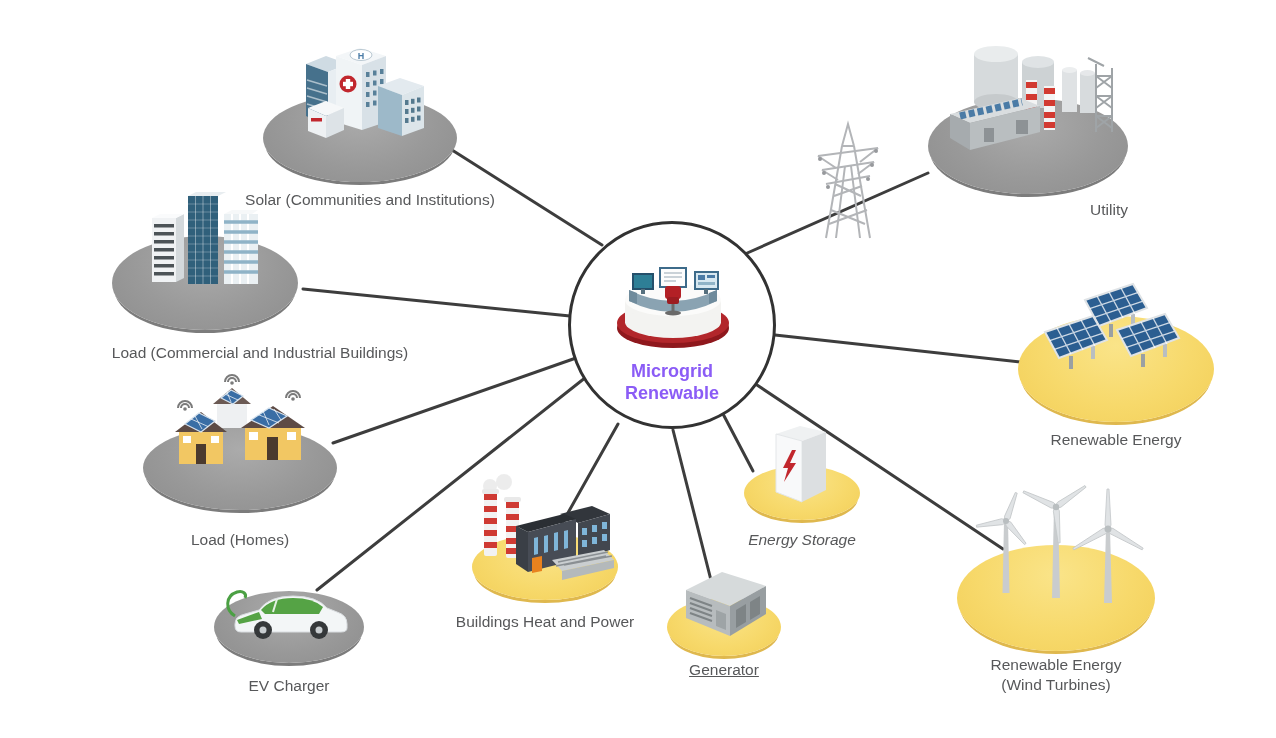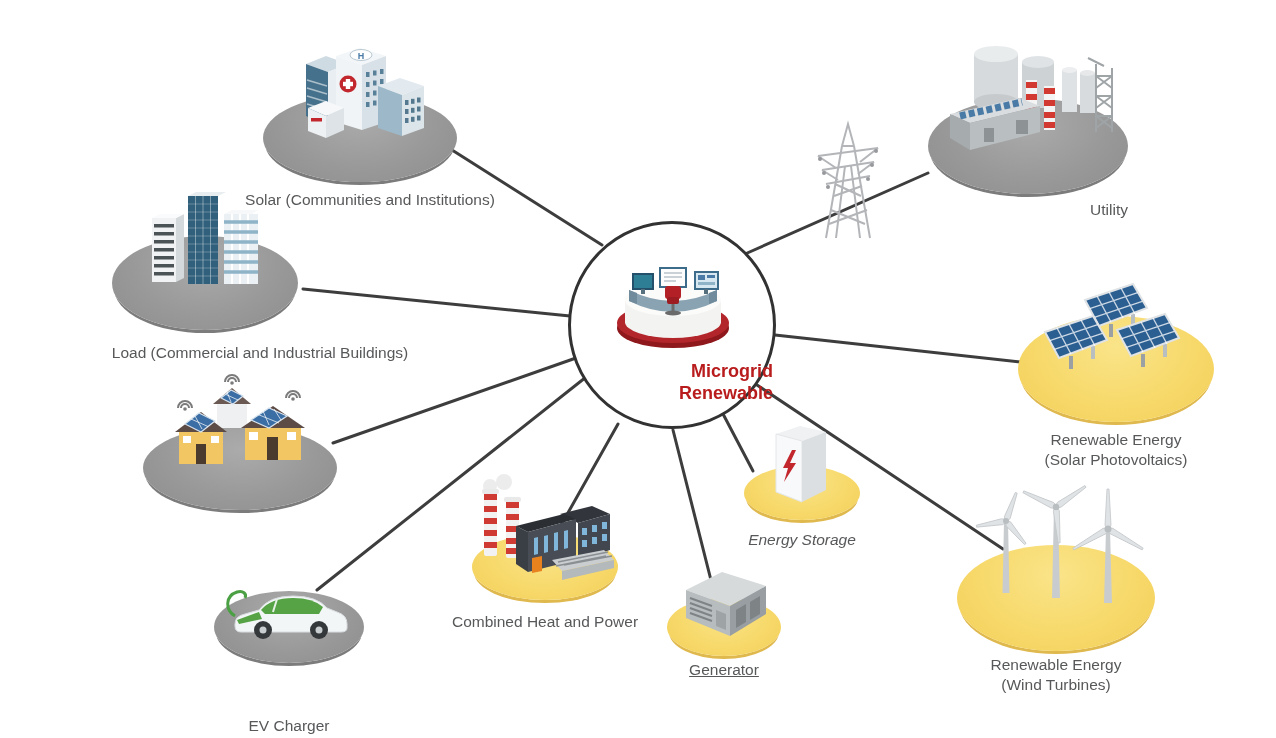--- a/index.html
+++ b/index.html
@@ -12,22 +12,22 @@
   .platform.gray{background:radial-gradient(ellipse at 50% 28%, #ababab 0%, #999999 55%, #8d8d8d 100%);
                  box-shadow:0 5px 0 -2px #7c7c7c;}
   .platform.yellow{background:radial-gradient(ellipse at 50% 28%, #fae489 0%, #f7d96b 55%, #f2ce57 100%);
                    box-shadow:0 5px 0 -2px #dfb84e;}
   .node svg.icon{position:absolute;overflow:visible;}
   .label{position:absolute;text-align:center;font-size:15.5px;color:#57585a;white-space:nowrap;line-height:1.32;}
   .decoration{position:absolute;z-index:2;}
   .center-circle{position:absolute;left:568px;top:221px;width:208px;height:208px;border-radius:50%;
                  background:#ffffff;border:3px solid #323232;box-sizing:border-box;z-index:5;}
   .center-circle svg{position:absolute;left:32px;top:36px;overflow:visible;}
-  .center-label{position:absolute;left:0;top:136px;width:202px;text-align:right;
-                font-size:18px;font-weight:700;color:#b91c1c;line-height:22px;}
+  .center-label{position:absolute;left:0;top:136px;width:202px;text-align:center;
+                font-size:18px;font-weight:700;color:#8b5cf6;line-height:22px;}
 </style>
 </head>
 <body>
 
 <div class="canvas">
 
   <svg class="lines" width="1276" height="738">
     <line x1="452" y1="150" x2="602" y2="245"></line>
     <line x1="303" y1="289" x2="570" y2="316"></line>
     <line x1="333" y1="443" x2="576" y2="358"></line>
@@ -198,36 +198,37 @@
       </g>
       <circle cx="138" cy="31" r="1.8" fill="#7b7b7b"></circle>
       <rect x="90" y="58" width="56" height="34" fill="#f2c763"></rect>
       <polygon points="86,60 118,38 150,60" fill="#5d4b45"></polygon>
       <polygon points="96,52 114,40 132,48 114,60" fill="#3a6ea5" stroke="#d7e3ee" stroke-width="1.2"></polygon>
       <path d="M103,46.5 L124,55 M108,43 114,57 M119,41 126,52" stroke="rgba(255,255,255,0.7)" stroke-width="1"></path>
       <rect x="112" y="69" width="11" height="23" fill="#4b3a2e"></rect>
       <rect x="94" y="64" width="9" height="8" fill="#ffffff"></rect>
       <rect x="132" y="64" width="9" height="8" fill="#ffffff"></rect>
     </svg>
+    <div class="label" style="left:0px;top:162px;width:194px;">Load (Homes)</div>
   </div>
 
   <div class="node" style="left:214px;top:572px;width:150px;height:140px;">
     <div class="platform gray" style="left:0px;top:19px;width:150px;height:72px;"></div>
     <svg class="icon" style="left:5px;top:0" width="140" height="75" viewBox="0 0 140 75">
       <path d="M16,44 C6,38 6,24 18,20 C24,18 28,22 26,26" stroke="#4ba043" stroke-width="3" fill="none"></path>
       <path d="M16,52 Q16,44 26,42 L40,38 Q50,24 74,24 Q98,24 108,36 L118,40 Q128,43 128,52 L128,56 Q128,60 122,60 L22,60 Q16,60 16,54 Z" fill="#f3f6f7" stroke="#d9dde0" stroke-width="1"></path>
       <path d="M42,38 Q52,26 74,26 Q94,26 104,35 L100,42 L46,42 Z" fill="#55a345"></path>
       <polygon points="18,48 40,40 43,47 20,52" fill="#55a345"></polygon>
       <path d="M58,27 L54,40" stroke="#e4f1e4" stroke-width="2"></path>
       <circle cx="44" cy="58" r="9" fill="#35383a"></circle>
         <circle cx="44" cy="58" r="3.5" fill="#c8cdd0"></circle>
       <circle cx="100" cy="58" r="9" fill="#35383a"></circle>
         <circle cx="100" cy="58" r="3.5" fill="#c8cdd0"></circle>
     </svg>
-    <div class="label" style="left:0px;top:104px;width:150px;margin-top:40px;">EV Charger</div>
+    <div class="label" style="left:0px;top:104px;width:150px;">EV Charger</div>
   </div>
 
   <div class="node" style="left:460px;top:476px;width:170px;height:160px;">
     <div class="platform yellow" style="left:12px;top:58px;width:146px;height:66px;"></div>
     <svg class="icon" style="left:0px;top:0" width="170" height="112" viewBox="0 0 170 112">
       <circle cx="30" cy="10" r="7" fill="#dcdcdc" opacity="0.55"></circle>
       <circle cx="44" cy="6" r="8" fill="#dcdcdc" opacity="0.55"></circle>
       <rect x="24" y="16" width="13" height="64" rx="2" fill="#f2f2f2"></rect>
       <g fill="#cf3a33">
         <rect x="24" y="18" width="13" height="6"></rect>
@@ -263,21 +264,21 @@
         <polygon points="74,62 78,61 78,78 74,79"></polygon>
         <polygon points="84,60 88,59 88,76 84,77"></polygon>
         <polygon points="94,57 98,56 98,74 94,75"></polygon>
         <polygon points="104,55 108,54 108,72 104,73"></polygon>
       </g>
       <polygon points="72,82 82,80 82,95 72,97" fill="#e8821e"></polygon>
       <polygon points="92,84 144,74 154,84 102,95" fill="#caced0"></polygon>
       <path d="M98,86 L148,76 M104,89 L152,80 M96,90 L146,80" stroke="#8a8f93" stroke-width="1.5"></path>
       <polygon points="102,95 154,84 154,92 102,104" fill="#b4b9bb"></polygon>
     </svg>
-    <div class="label" style="left:-15px;top:136px;width:200px;">Combined Heat and Power</div>
+    <div class="label" style="left:-15px;top:136px;width:200px;">Buildings Heat and Power</div>
   </div>
 
   <div class="node" style="left:660px;top:558px;width:128px;height:130px;">
     <div class="platform yellow" style="left:7px;top:40px;width:114px;height:58px;"></div>
     <svg class="icon" style="left:6px;top:0" width="116" height="84" viewBox="0 0 116 84">
       <polygon points="20,32 56,14 100,28 64,48" fill="#d6dadb"></polygon>
       <polygon points="20,32 64,48 64,78 20,60" fill="#b7bcbe"></polygon>
       <path d="M24,40 L46,48 M24,45 L46,53 M24,50 L46,58 M24,55 L46,63" stroke="#7e8486" stroke-width="2"></path>
       <polygon points="50,52 60,56 60,72 50,68" fill="#9ea4a6"></polygon>
       <polygon points="64,48 100,28 100,56 64,78" fill="#989ea1"></polygon>
@@ -349,21 +350,20 @@
           <polygon points="0,16 48,0 62,24 14,42" fill="#2b5e91" stroke="#dfe3e6" stroke-width="2"></polygon>
           <path d="M4.7,24.7 L52.7,8.7 M9.3,33.3 L57.3,17.3 M12,12 L26,38 M24,8 L38,34 M36,4 L50,30" stroke="rgba(255,255,255,0.75)" stroke-width="1.4" fill="none"></path>
         </g>
       </defs>
       <use href="#sp" x="52" y="6"></use>
       <use href="#sp" x="12" y="38"></use>
       <use href="#sp" x="84" y="36"></use>
     </svg>
     <div class="label" style="left:0px;top:152px;width:196px;">
       <span style="display:block">Renewable Energy</span>
-      <span style="display:block">(Solar Photovoltaics)</span>
     </div>
   </div>
 
   <div class="node" style="left:957px;top:463px;width:198px;height:240px;">
     <div class="platform yellow" style="left:0px;top:82px;width:198px;height:106px;"></div>
     <svg class="icon" style="left:11px;top:0" width="175" height="152" viewBox="0 0 175 152">
       <polygon points="36,58 40,58 41.5,130 34.5,130" fill="#c9ccce"></polygon>
       <g transform="translate(38,58)" fill="#e0e3e5" stroke="#c3c7c9" stroke-width="0.8">
         <g transform="rotate(20)">
             <polygon points="0,3 -3,-4 -1,-30 1,-30 3,-4"></polygon>

